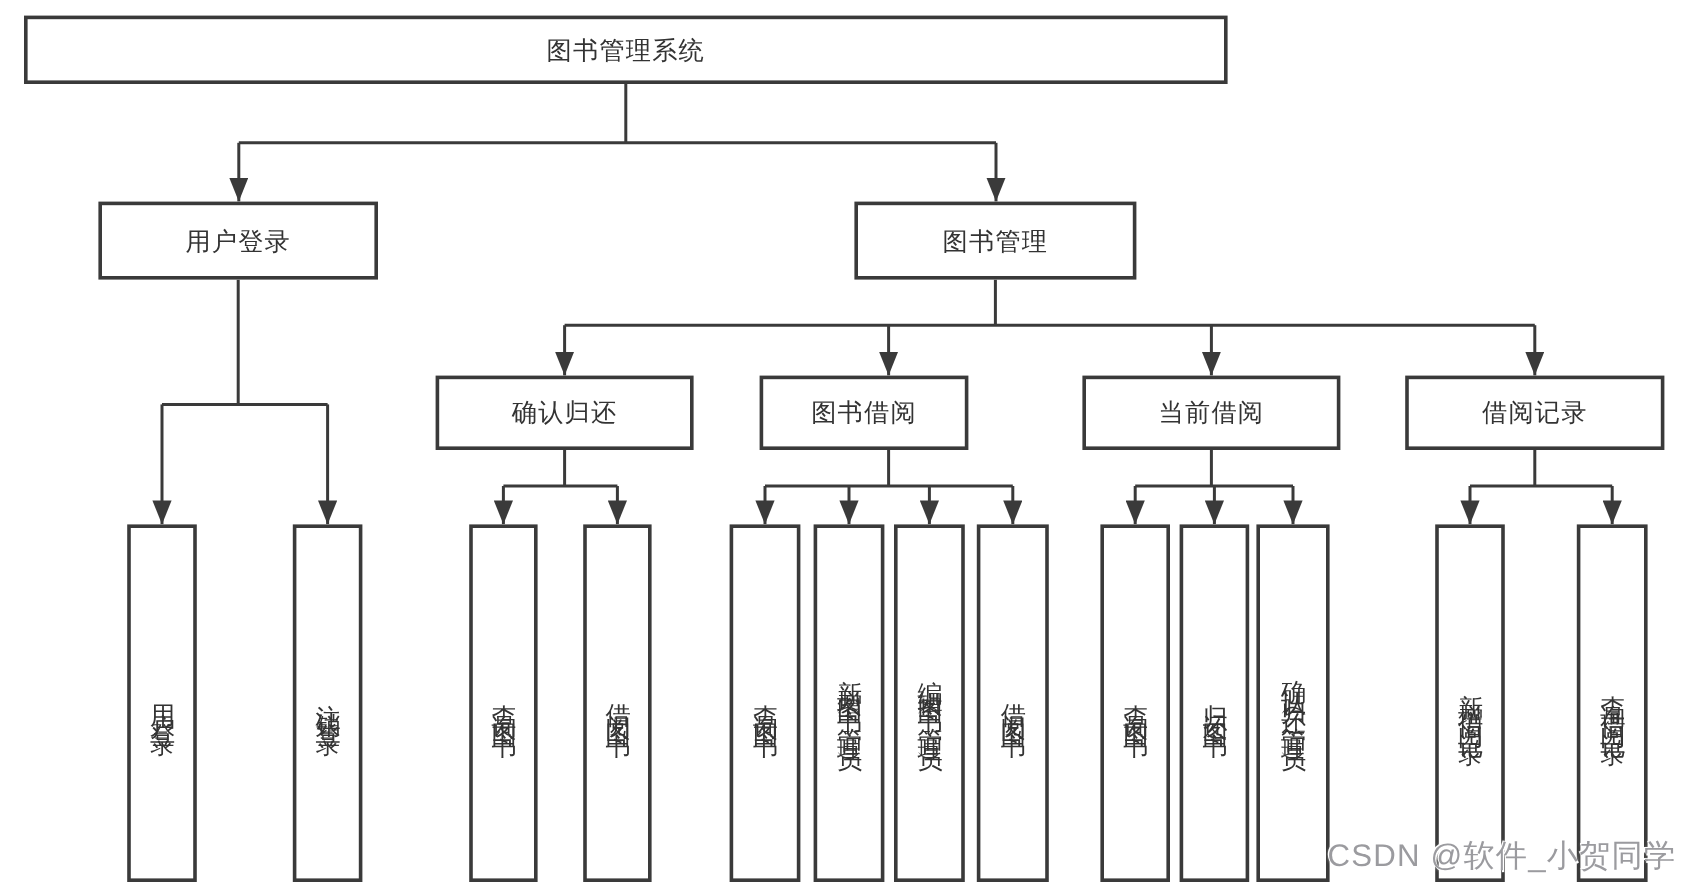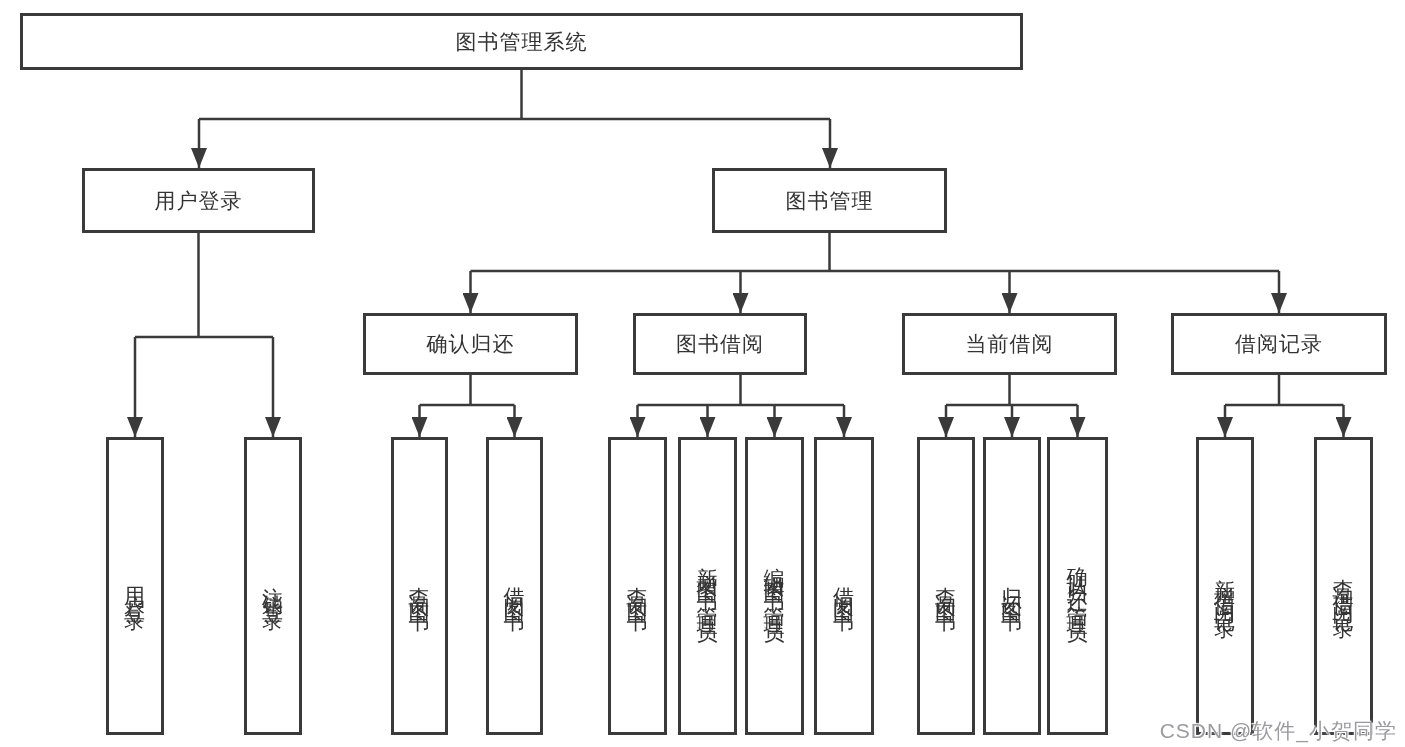--- a/index.html
+++ b/index.html
@@ -48,22 +48,22 @@
   .n-lf-4{left:608px;width:59px;}
   .n-lf-5{left:678px;width:59px;}
   .n-lf-6{left:745px;width:59px;}
   .n-lf-7{left:814px;width:60px;}
   .n-lf-8{left:917px;width:58px;}
   .n-lf-9{left:983px;width:58px;}
   .n-lf-10{left:1047px;width:61px;}
   .n-lf-11{left:1196px;width:58px;}
   .n-lf-12{left:1314px;width:59px;}
   #watermark{
-    position:absolute;right:8px;bottom:2px;z-index:5;
-    font-size:21px;color:#9b9b9f;letter-spacing:1px;
+    position:absolute;right:8px;bottom:16px;z-index:5;
+    font-size:26px;color:#9b9b9f;letter-spacing:1px;
     text-shadow:0 0 3px #ffffff,1px 1px 0 #ffffff,-1px -1px 0 #ffffff;
     white-space:nowrap;
   }
 </style>
 </head>
 <body>
 
 <div id="stage">
 
   <svg id="wires" width="1405" height="747" viewBox="0 0 1405 747">

